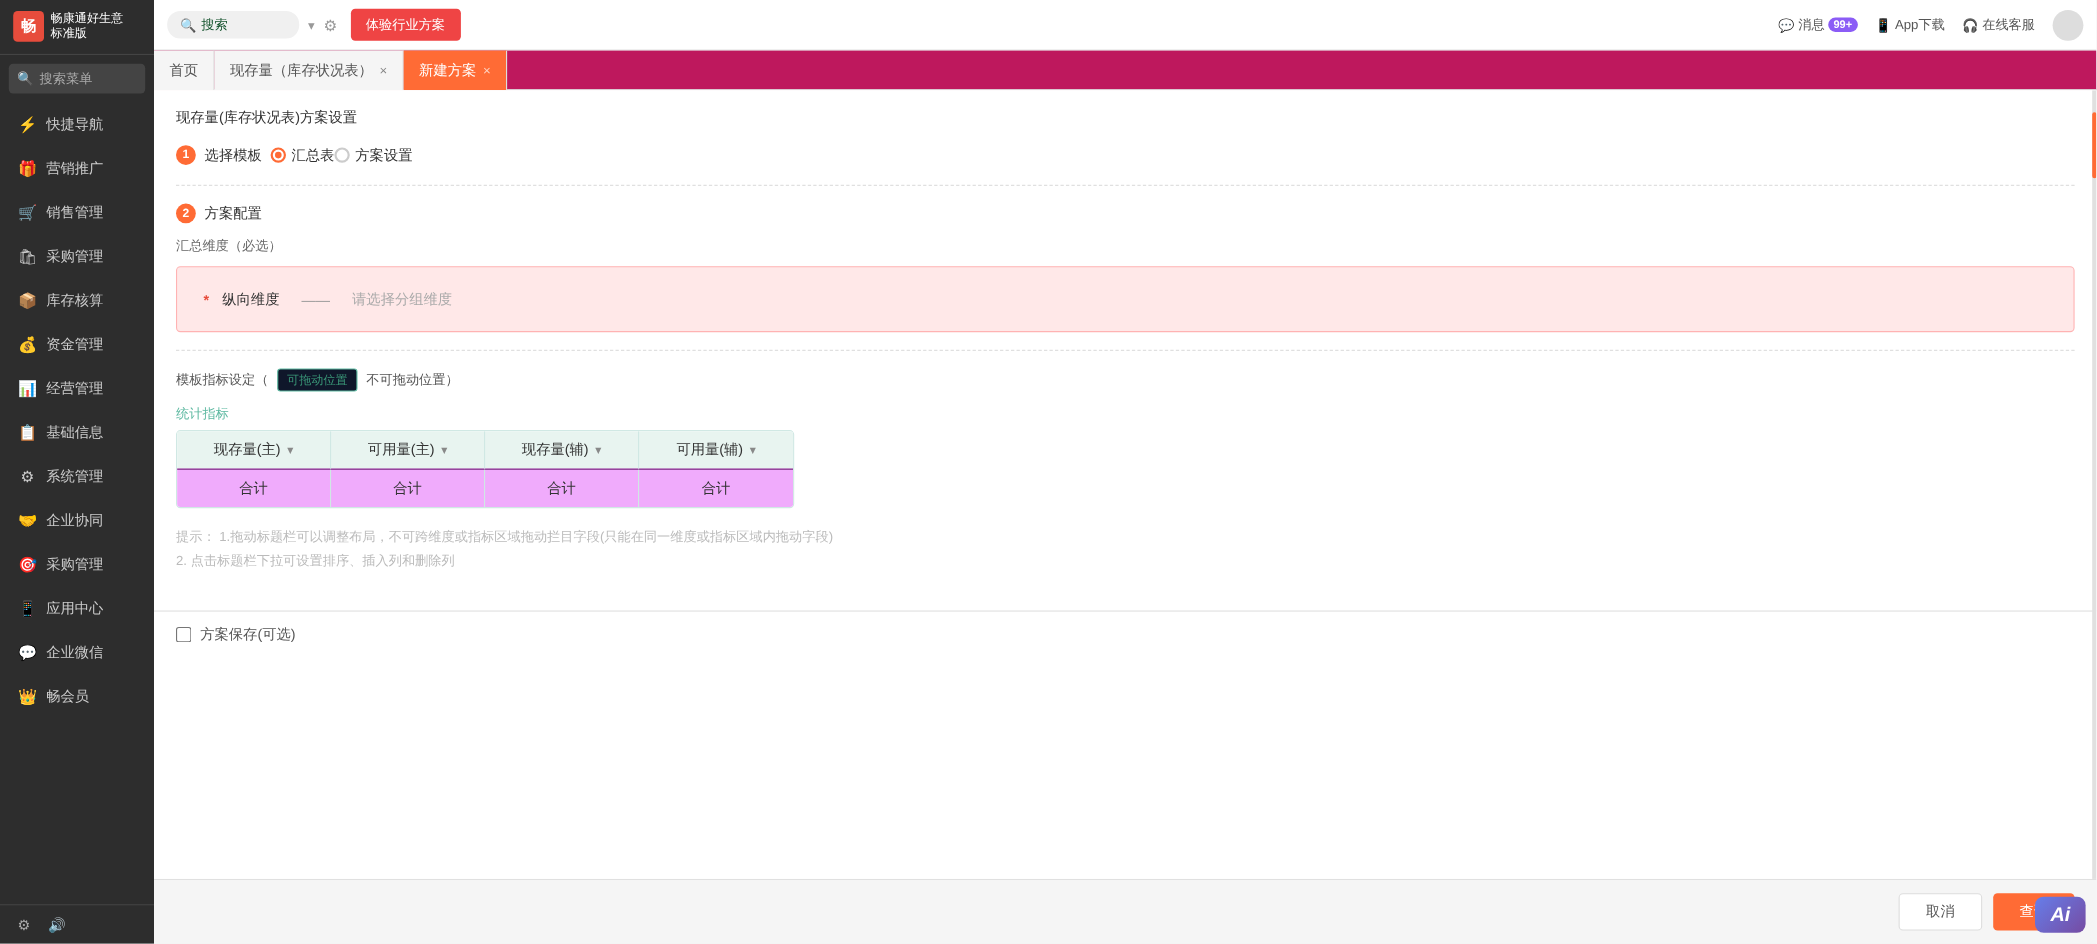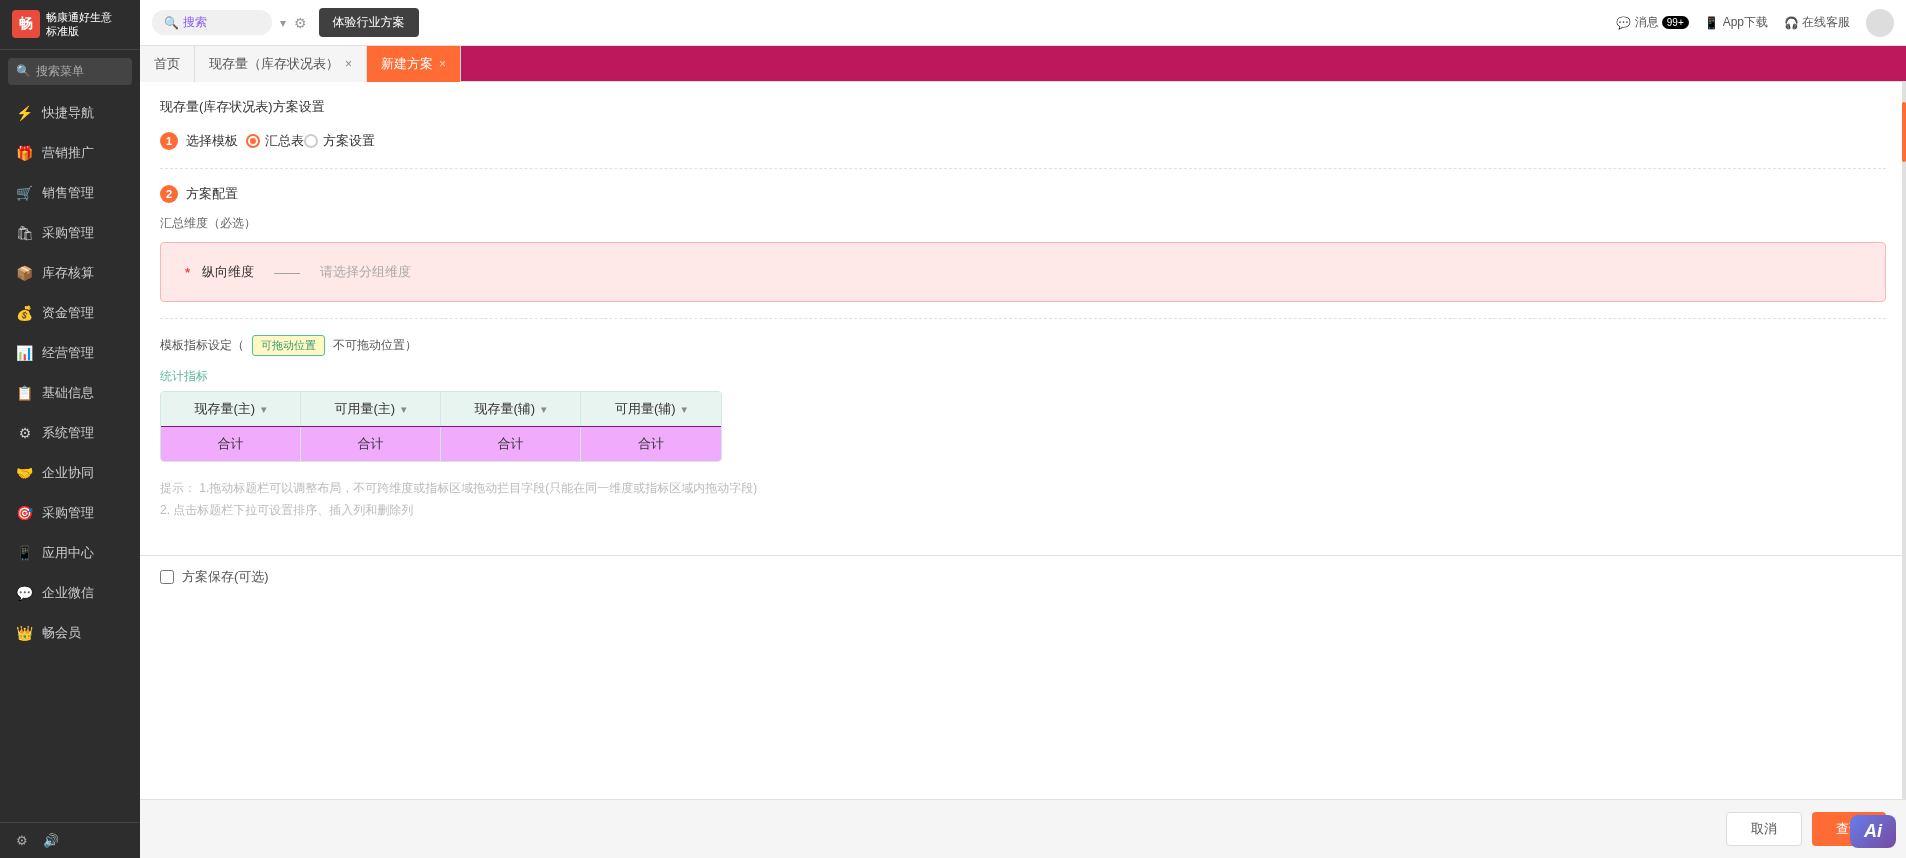--- a/index.html
+++ b/index.html
@@ -94,21 +94,21 @@
       font-size: 12px;
       color: #999;
       width: 120px;
       display: flex;
       align-items: center;
       gap: 4px;
     }
     .topbar-chevron { color: #999; font-size: 12px; cursor: pointer; }
     .topbar-gear { color: #999; font-size: 14px; cursor: pointer; }
     .trial-btn {
-      background: #404040;
+      background: #ef4444;
       color: #fff;
       border: none;
       border-radius: 4px;
       padding: 6px 14px;
       font-size: 12px;
       cursor: pointer;
       margin-left: 4px;
     }
     .topbar-right {
       margin-left: auto;
@@ -119,25 +119,26 @@
       color: #555;
     }
     .topbar-msg {
       display: flex;
       align-items: center;
       gap: 3px;
       cursor: pointer;
       position: relative;
     }
     .badge {
-      background: #000000;
+      background: #8b5cf6;
       color: #fff;
       border-radius: 8px;
       padding: 1px 5px;
       font-size: 10px;
+      font-weight: bold;
     }
     .topbar-app, .topbar-service {
       display: flex;
       align-items: center;
       gap: 3px;
       cursor: pointer;
     }
     .topbar-user {
       width: 28px;
       height: 28px;
@@ -303,21 +304,21 @@
     }
     .indicator-label {
       font-size: 12px;
       color: #555;
       margin-bottom: 8px;
       display: flex;
       align-items: center;
       gap: 8px;
     }
     .tag-draggable {
-      background: #fef9c3;
+      background: #0f172a;
       border: 1px solid #5cb8a0;
       border-radius: 3px;
       padding: 2px 8px;
       font-size: 11px;
       color: #3a9878;
     }
 
     
     .stats-title {
       color: #5cb8a0;
@@ -529,21 +530,21 @@
     <span style="cursor:pointer;">⚙</span>
     <span style="cursor:pointer;">🔊</span>
   </div>
 </div>
 
 <div class="main">
 
   <div class="topbar">
     <div class="topbar-search">
       <span>🔍</span>
-      <span style="color:#8b5cf6;">搜索</span>
+      <span style="color:#14532d;">搜索</span>
     </div>
     <span class="topbar-chevron">▾</span>
     <span class="topbar-gear">⚙</span>
     <button class="trial-btn">体验行业方案</button>
 
     <div class="topbar-right">
       <div class="topbar-msg">
         <span>💬</span>
         <span>消息</span>
         <span class="badge">99+</span>

